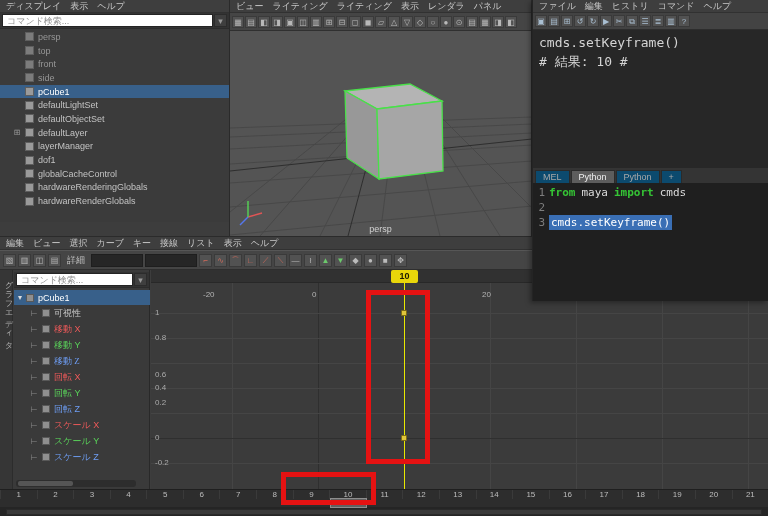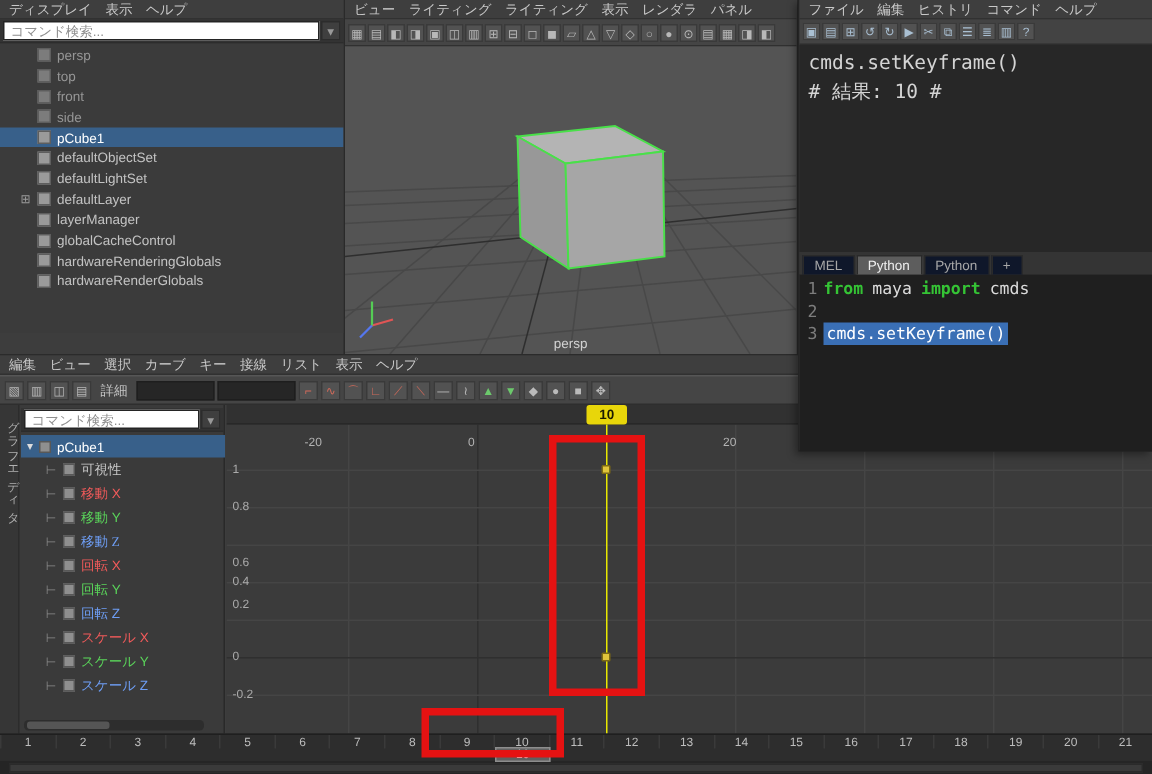--- a/index.html
+++ b/index.html
@@ -34,21 +34,21 @@
   .vp-view{position:relative;height:205px;background:#545454;overflow:hidden}
   .vp-label{position:absolute;left:0;right:0;bottom:2px;text-align:center;color:#d2d2d2}
 
   
   .scripted{position:absolute;left:532px;top:0;width:236px;height:301px;background:#3c3c3c;z-index:6;
             border-left:1px solid #242424;border-bottom:1px solid #242424;box-shadow:-2px 2px 5px rgba(0,0,0,.35)}
   .se-toolbar{display:flex;gap:1px;align-items:center;height:17px;background:#434343;padding:0 2px;border-bottom:1px solid #2d2d2d;overflow:hidden}
   .se-toolbar .tool{color:#a9bfd2}
   .se-output{height:138px;background:#272727;color:#d4d4d4;font:13px/19px "DejaVu Sans Mono",monospace;padding:3px 6px;overflow:hidden}
   .se-tabs{display:flex;align-items:flex-end;height:15px;background:#343434;padding:0 2px;gap:1px}
-  .se-tab{padding:1px 7px;height:13px;line-height:11px;background:#0f172a;color:#a8a8a8;border:1px solid #2a2a2a;border-bottom:0}
+  .se-tab{padding:1px 7px;height:13px;line-height:11px;background:#0c4a6e;color:#a8a8a8;border:1px solid #2a2a2a;border-bottom:0}
   .se-tab.active{background:#5d5d5d;color:#f0f0f0}
   .se-code{height:118px;background:#1f1f1f;font:11px/15px "DejaVu Sans Mono",monospace;color:#dcdcdc;padding-top:2px}
   .code-row{display:flex;height:15px}
   .gutter{width:16px;text-align:right;padding-right:4px;color:#7d7d7d;flex:0 0 auto}
   .code-row .tok{margin-right:6px}
   .kw{color:#35c435;font-weight:bold}
   .sel-line{background:#3a6fb5;color:#fff;padding:0 2px}
 
   
   .graphed{position:absolute;left:0;top:236px;width:768px;height:280px;background:#3d3d3d;border-top:1px solid #2b2b2b}
@@ -135,36 +135,41 @@
         <span class="ol-label">side</span>
       </div>
         <div class="ol-item selected">
         <span class="expander"></span>
         <span class="ol-icon"></span>
         <span class="ol-label">pCube1</span>
       </div>
         <div class="ol-item">
         <span class="expander"></span>
         <span class="ol-icon"></span>
+        <span class="ol-label">defaultLightSet</span>
+      </div>
+        <div class="ol-item">
+        <span class="expander"></span>
+        <span class="ol-icon"></span>
         <span class="ol-label">defaultObjectSet</span>
       </div>
         <div class="ol-item">
-        <span class="expander"></span>
-        <span class="ol-icon"></span>
-        <span class="ol-label">defaultLightSet</span>
-      </div>
-        <div class="ol-item">
         <span class="expander">⊞</span>
         <span class="ol-icon"></span>
         <span class="ol-label">defaultLayer</span>
       </div>
         <div class="ol-item">
         <span class="expander"></span>
         <span class="ol-icon"></span>
         <span class="ol-label">layerManager</span>
+      </div>
+        <div class="ol-item">
+        <span class="expander"></span>
+        <span class="ol-icon"></span>
+        <span class="ol-label">dof1</span>
       </div>
         <div class="ol-item">
         <span class="expander"></span>
         <span class="ol-icon"></span>
         <span class="ol-label">globalCacheControl</span>
       </div>
         <div class="ol-item">
         <span class="expander"></span>
         <span class="ol-icon"></span>
         <span class="ol-label">hardwareRenderingGlobals</span>

